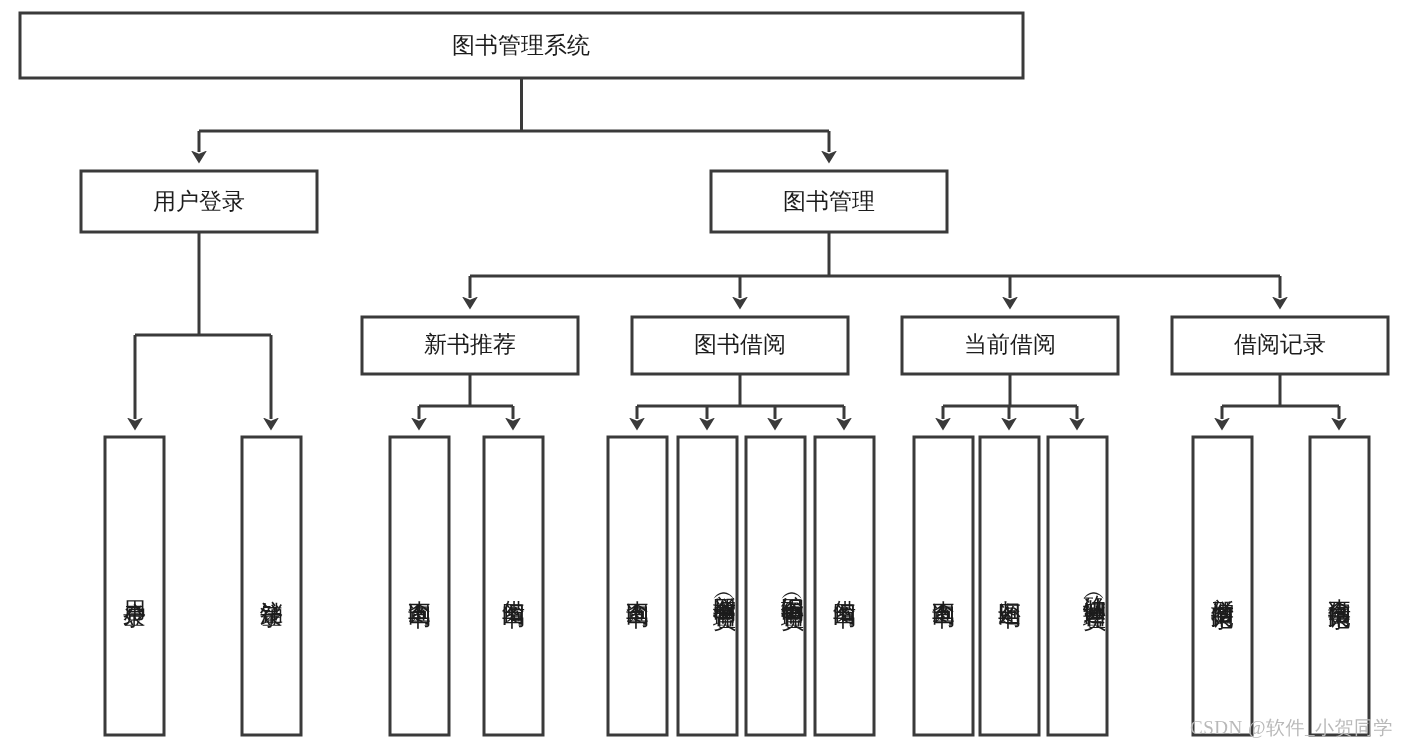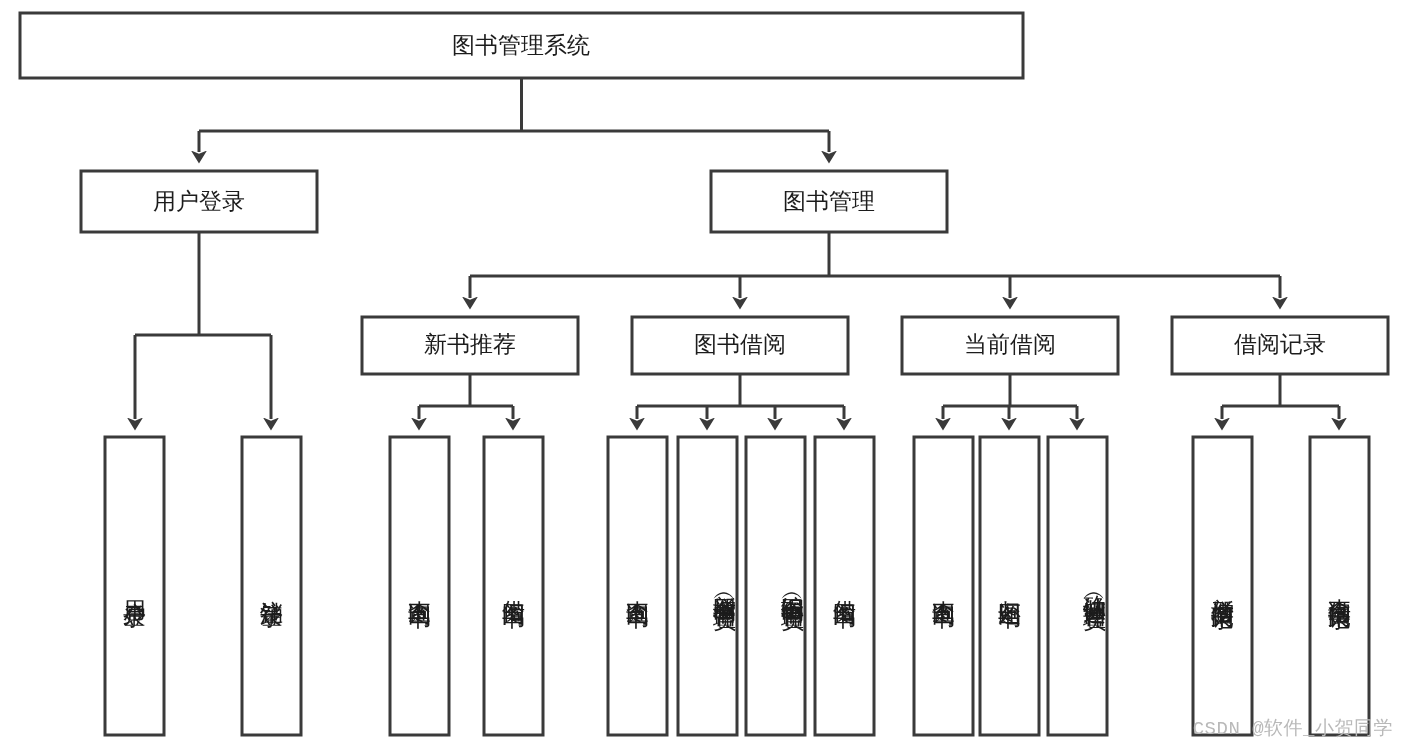--- a/index.html
+++ b/index.html
@@ -61,21 +61,21 @@
     align-items: center;
     justify-content: center;
     text-align: center;
     white-space: nowrap;
     pointer-events: none;
   }
   .watermark {
     position: absolute;
     right: 12px;
     bottom: 6px;
-    font-family: Liberation Mono, monospace;
+    font-family: Liberation Serif, serif;
     font-size: 19px;
     color: #b9b9b9;
     letter-spacing: 0.5px;
     white-space: nowrap;
   }
 </style>
 </head>
 <body>
 
 <div id="diagram-root">

